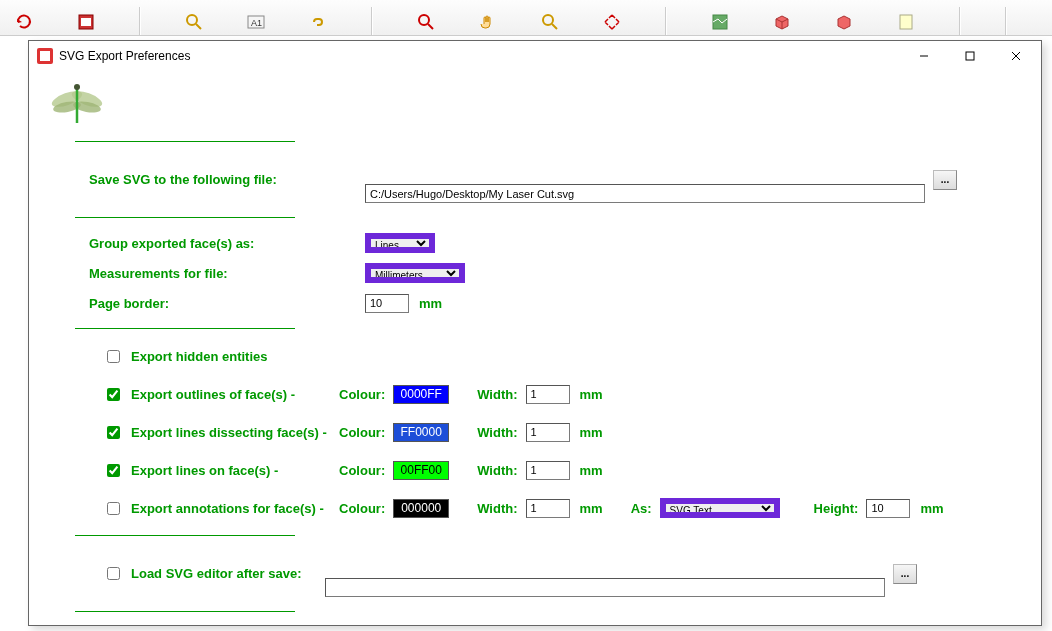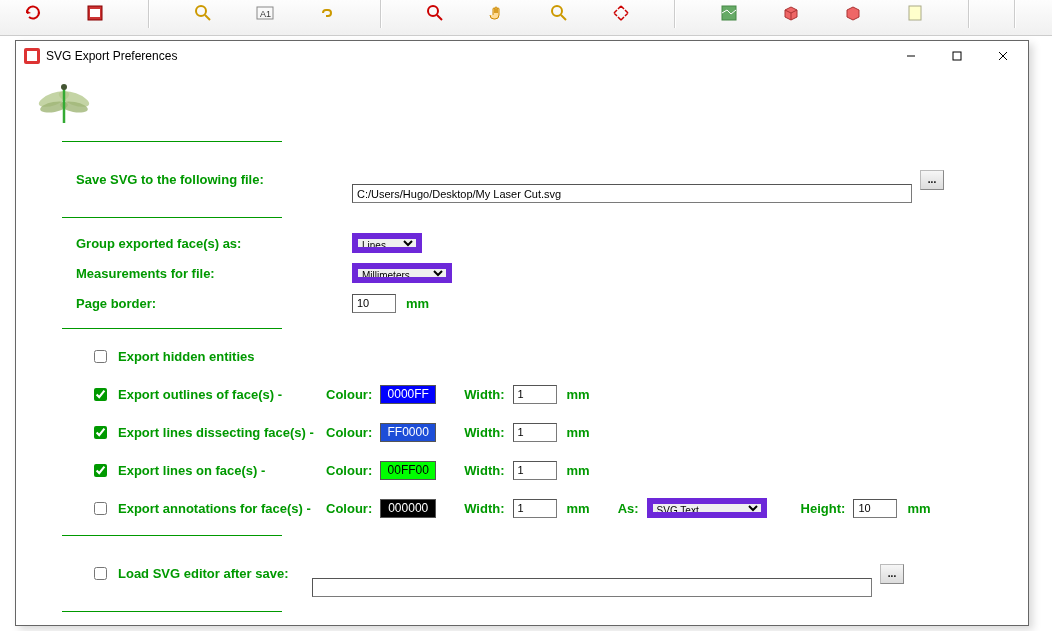--- a/index.html
+++ b/index.html
@@ -11,37 +11,37 @@
   overflow: hidden;
   width: 1052px;
   height: 631px;
   position: relative;
 }
 .toolbar {
   height: 36px;
   background: linear-gradient(#fdfdfd,#f0f0f0);
   border-bottom: 1px solid #ccc;
   display: flex;
-  align-items: flex-start;
-  padding: 0 20px;
+  align-items: flex-end;
+  padding: 0 11px;
   gap: 36px;
 }
 .tb-icon {
   width: 26px; height: 26px;
   margin: 0 2px;
   display: flex; align-items: center; justify-content: center;
   border: 1px solid transparent;
 }
 .tb-sep { width: 2px; height: 28px; margin: 0 4px; border-left: 1px solid #ccc; border-right: 1px solid #fff; }
 .tb-right { margin-left: auto; display:flex; align-items:center;}
 .svg-label { color: #008800; font-weight: bold; font-size: 14px; margin-right: 4px; }
 
 .dialog {
   position: absolute;
-  left: 15px; top: 40px;
+  left: 28px; top: 40px;
   width: 1014px; height: 586px;
   background: #fff;
   border: 1px solid #666;
   box-shadow: 4px 4px 8px rgba(0,0,0,.15);
   display: flex; flex-direction: column;
 }
 .titlebar {
   height: 30px;
   display: flex; align-items: center;
   padding: 0 2px 0 8px;

